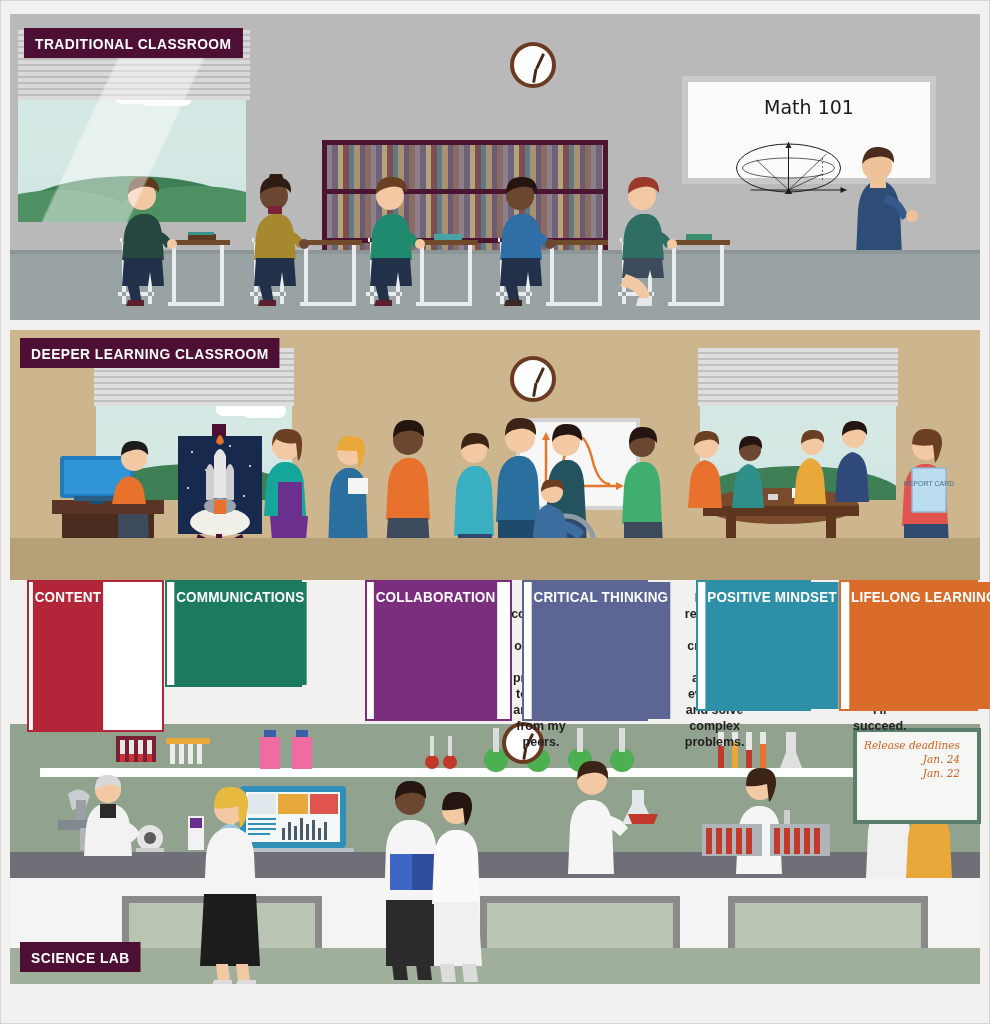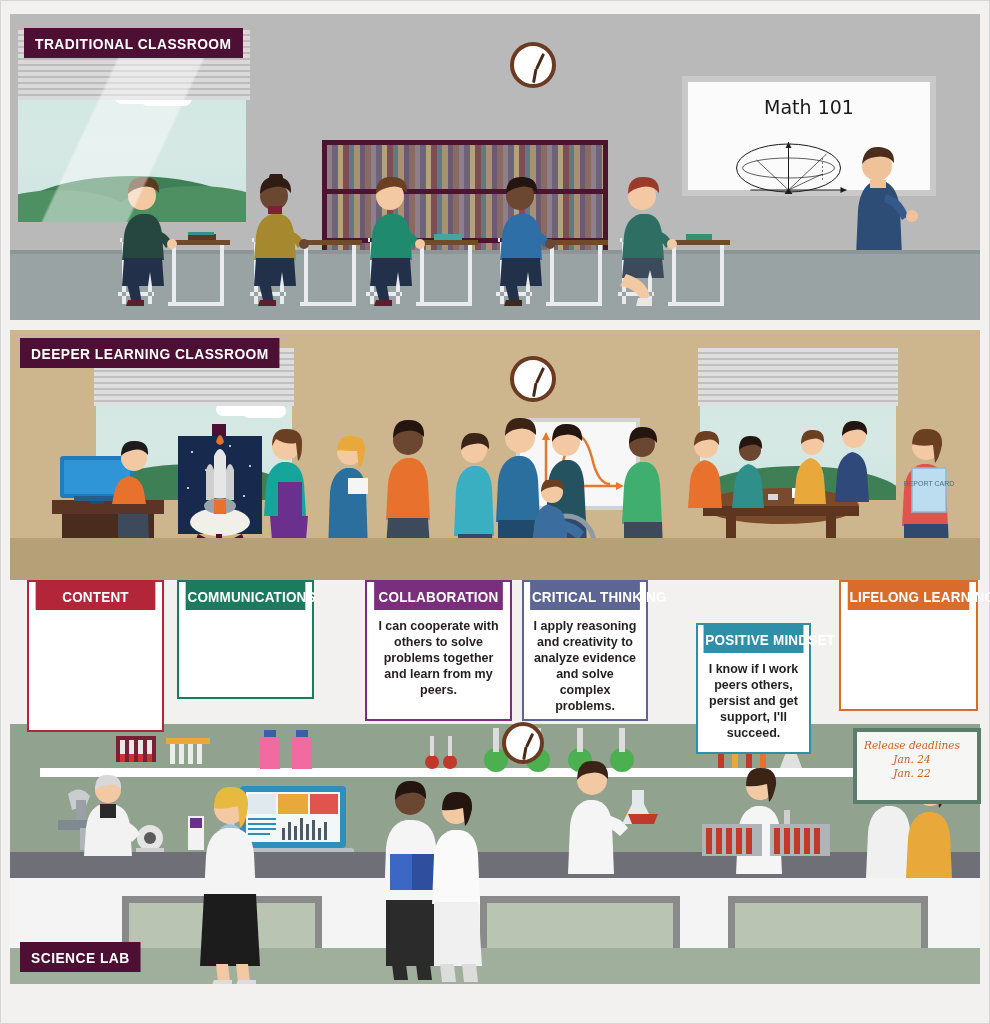--- a/index.html
+++ b/index.html
@@ -45,62 +45,62 @@
 
   
   .t-shelf { position:absolute; left:312px; top:126px; width:286px; height:160px; background:#4b1430; padding:5px; }
   .t-shelf-row { height:44px; margin-bottom:5px;
      background:repeating-linear-gradient(90deg,
        #8d7f8c 0 5px,#6e6379 5px 11px,#b3a27a 11px 16px,#7d4f52 16px 22px,
        #5f7a86 22px 27px,#a99070 27px 33px,#6b5a72 33px 38px,#8a6b63 38px 44px); }
   .t-shelf-row:last-child { margin-bottom:0; }
 
   
-  .t-board { position:absolute; left:672px; top:62px; width:254px; height:120px; background:#fbfbfb; border:6px solid #c9c9c9; }
+  .t-board { position:absolute; left:672px; top:62px; width:254px; height:108px; background:#fbfbfb; border:6px solid #c9c9c9; }
   .t-board-title { text-align:center; margin-top:14px; font-family:"DejaVu Sans", sans-serif; font-size:19px; color:#1a1a1a; }
   .t-diagram { position:absolute; left:50%; top:52px; transform:translateX(-55%); }
 
   
   .clock { position:absolute; border-radius:50%; background:#fff; border:4px solid #6b3a22; z-index:30; }
   .clock i { position:absolute; background:#4a2a16; transform-origin:bottom center; border-radius:1px; }
 
   
   .panel-mid { position:absolute; left:10px; top:330px; width:970px; height:250px; background:#cbb389; overflow:hidden; }
   .m-wall { position:absolute; inset:0; background:#cdb68d; }
   .m-win { position:absolute; top:20px; width:196px; height:150px; background:#cfe5e2; overflow:hidden; }
   .m-blind { position:absolute; top:18px; width:200px; height:58px;
      background:repeating-linear-gradient(180deg,#dedede 0 4px,#c0c0c0 4px 6px); z-index:5; }
   .m-floor { position:absolute; left:0; right:0; bottom:0; height:42px; background:#b6a078; }
   .m-board { position:absolute; left:506px; top:88px; width:124px; height:92px; background:#f7f7f7; border:4px solid #d3d3d3; }
 
   
   .cards { position:absolute; left:10px; top:580px; width:970px; height:160px; z-index:60; }
-  .card { position:absolute; top:0; background:#fff; border:2px solid #ccc; display:flex; flex-direction:column; }
+  .card { position:absolute; top:0; background:#fff; border:2px solid #ccc; display:flex; flex-direction:row; }
   .card h3 {
     color:#fff; text-align:center; font-size:15px; font-weight:bold;
     padding:7px 2px 6px; letter-spacing:.2px; line-height:1;
     transform:scaleX(.9); white-space:nowrap;
   }
   .card p {
     flex:1; font-size:12.5px; line-height:1.28; color:#231f20;
     text-align:center; padding:8px 7px; font-weight:600;
   }
 
   
   .panel-lab { position:absolute; left:10px; top:724px; width:970px; height:260px; background:#8fa08c; overflow:hidden; }
   .lab-wall { position:absolute; inset:0; background:#91a28e; }
   .lab-shelf { position:absolute; left:30px; top:44px; width:920px; height:9px; background:#fff; }
   .lab-counter { position:absolute; left:0; right:0; top:128px; height:26px; background:#6f6f77; }
   .lab-cabinet { position:absolute; left:0; right:0; top:154px; bottom:36px; background:#f4f4f4; }
   .cab-door { position:absolute; top:18px; height:62px; background:#8a8a8a; padding:7px; }
   .cab-door i { display:block; width:100%; height:100%; background:#b9c4b3; }
   .lab-floorstrip { position:absolute; left:0; right:0; bottom:0; height:36px; background:#a0ae9c; }
-  .lab-wb { position:absolute; left:853px; top:728px; width:128px; height:76px; background:#f6f6f4; border:4px solid #5b7d6b; z-index:55; }
+  .lab-wb { position:absolute; left:853px; top:728px; width:128px; height:96px; background:#f6f6f4; border:4px solid #5b7d6b; z-index:55; }
   .lab-wb .note { font-family:"DejaVu Serif", serif; color:#d2601f; font-size:10.5px; line-height:1.35; padding:6px 7px 0; font-style:italic; }
-  .lab-wb .note .r2 { text-align:center; padding-right:10px; }
+  .lab-wb .note .r2 { text-align:right; padding-right:10px; }
 
   
   .footer { position:absolute; left:0; bottom:0; width:990px; height:40px; background:#f2f1ef; }
   .foot-txt { position:absolute; bottom:9px; font-weight:bold; font-size:15px; color:#231f20; transform:scaleX(.95); transform-origin:left; }
   .cc { position:absolute; right:12px; bottom:10px; width:86px; height:20px; background:#1c1c1c; display:flex; align-items:center; padding:0 3px; }
   .cc .circ { width:15px; height:15px; border:2px solid #fff; border-radius:50%; color:#fff; font-size:10px; display:flex; align-items:center; justify-content:center; font-weight:bold; }
   .cc .cctxt { color:#fff; font-size:6.5px; line-height:1.05; font-weight:bold; margin-left:4px; letter-spacing:.3px; }
 
   .pborder { position:absolute; inset:0; border:1px solid #d5d5d5; pointer-events:none; }
 </style>
@@ -657,35 +657,35 @@
     <i style="left:19px;top:8px;width:2.5px;height:13px;transform:rotate(190deg);"></i>
     <i style="left:19px;top:6px;width:2.5px;height:15px;transform:rotate(25deg);"></i>
   </div>
 
   <div class="cards">
 
     <div class="card" style="left:17px;width:137px;height:152px;border-color:#b32639;">
       <h3 style="background:#b32639;">CONTENT</h3>
     </div>
 
-    <div class="card" style="left:167px;width:137px;height:119px;border-color:#1c7a5e;">
+    <div class="card" style="left:155px;width:137px;height:107px;border-color:#1c7a5e;">
       <h3 style="background:#1c7a5e;">COMMUNICATIONS</h3>
     </div>
 
     <div class="card" style="left:355px;width:147px;height:141px;border-color:#7b2d7e;">
       <h3 style="background:#7b2d7e;">COLLABORATION</h3>
       <p>I can cooperate with others to solve problems together and learn from my peers.</p>
     </div>
 
     <div class="card" style="left:512px;width:126px;height:141px;border-color:#5c6593;">
       <h3 style="background:#5c6593;">CRITICAL THINKING</h3>
       <p>I apply reasoning and creativity to analyze evidence and solve complex problems.</p>
     </div>
 
-    <div class="card" style="left:686px;width:115px;height:131px;border-color:#2e8fa8;margin-top:43px;">
+    <div class="card" style="left:686px;width:115px;height:131px;border-color:#2e8fa8;">
       <h3 style="background:#2e8fa8;">POSITIVE MINDSET</h3>
       <p>I know if I work peers others, persist and get support, I'll succeed.</p>
     </div>
 
     <div class="card" style="left:829px;width:139px;height:131px;border-color:#d96b2b;">
       <h3 style="background:#d96b2b;">LIFELONG LEARNING</h3>
     </div>
   </div>
 
 

